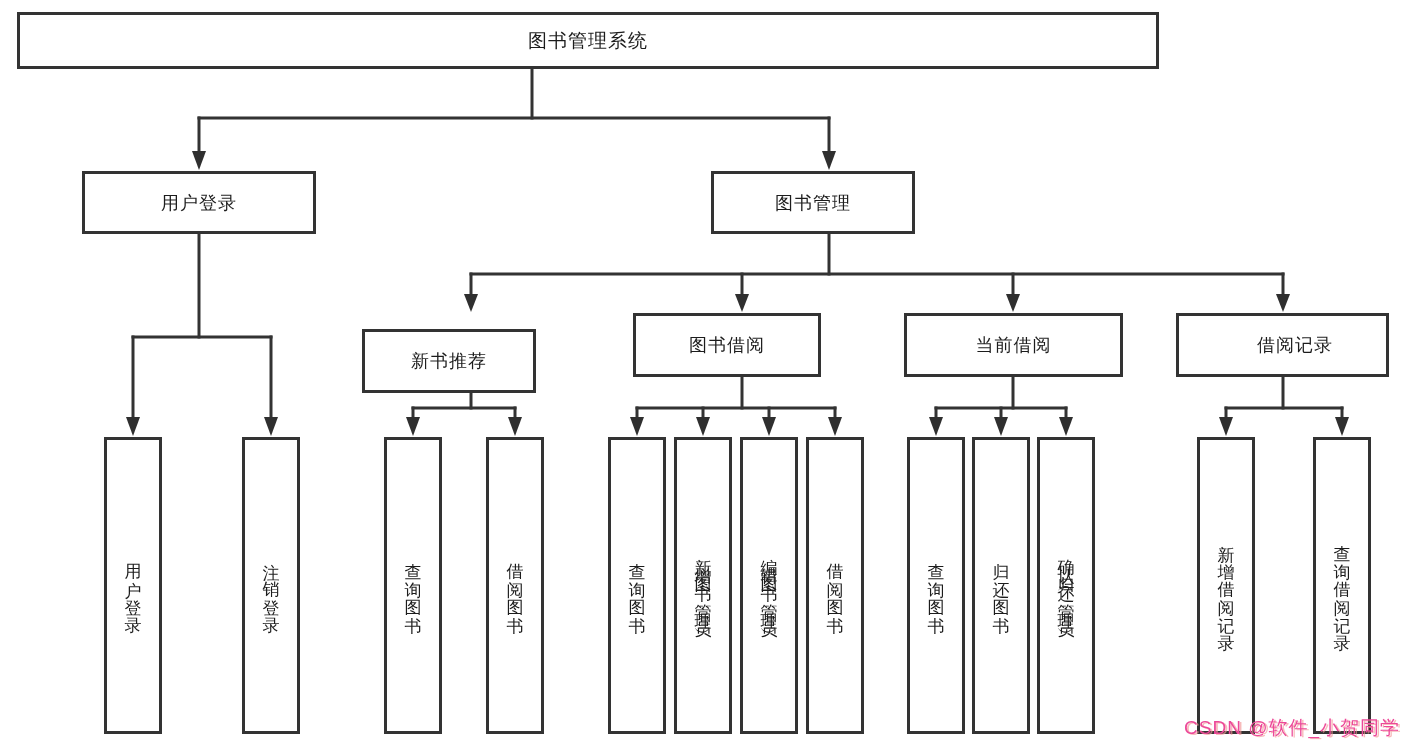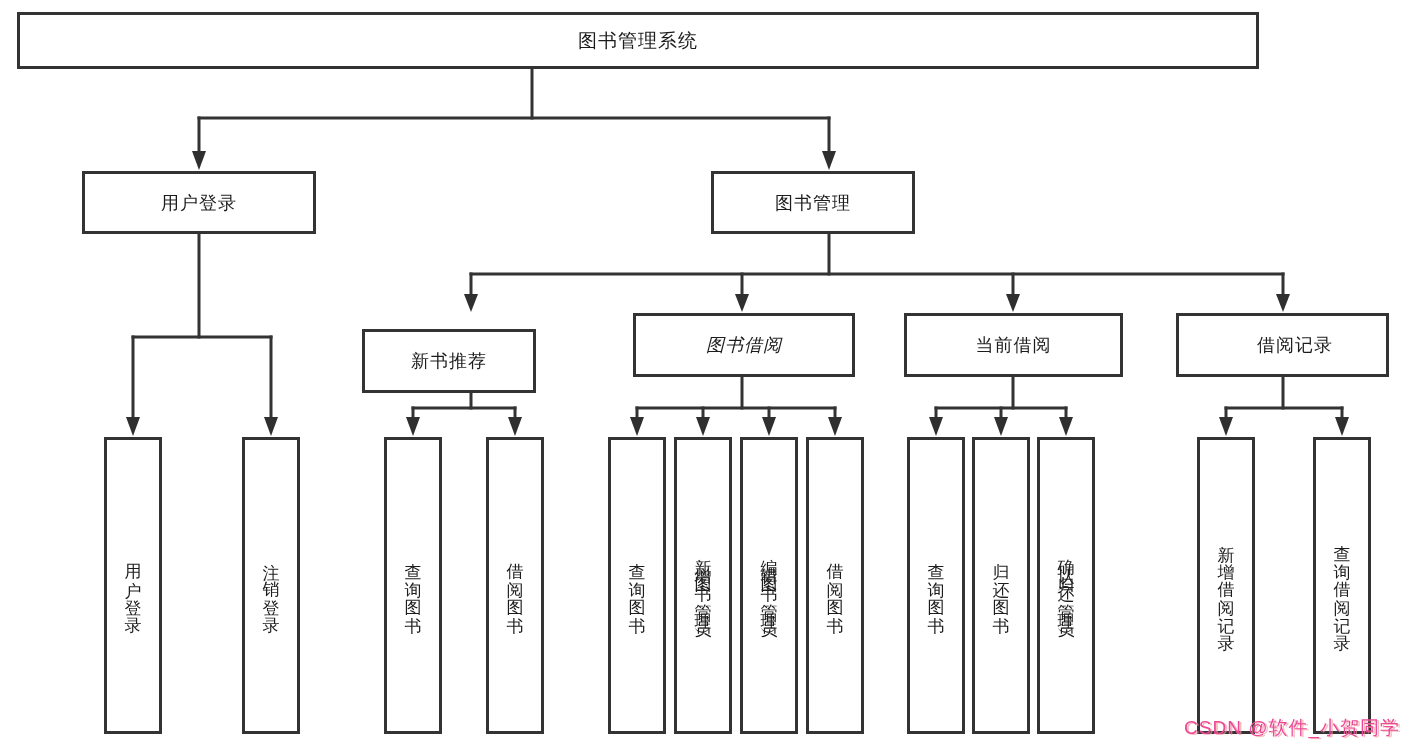--- a/index.html
+++ b/index.html
@@ -118,27 +118,27 @@
       <polygon points="1059,417 1073,417 1066,436"></polygon>
 
     <path d="M1283 377 L1283 408"></path>
     <path d="M1226 408 L1342 408"></path>
     <path d="M1226 408 L1226 419"></path>
       <polygon points="1219,417 1233,417 1226,436"></polygon>
     <path d="M1342 408 L1342 419"></path>
       <polygon points="1335,417 1349,417 1342,436"></polygon>
   </svg>
 
-  <div class="node h root" style="left:17px; top:12px; width:1242px; height:57px;text-align:right;">图书管理系统</div>
+  <div class="node h root" style="left:17px; top:12px; width:1142px; height:57px;text-align:right;">图书管理系统</div>
 
   <div class="node h" style="left:82px; top:171px; width:234px; height:63px;">用户登录</div>
   <div class="node h" style="left:711px; top:171px; width:204px; height:63px;">图书管理</div>
 
   <div class="node h" style="left:362px; top:329px; width:174px; height:64px;">新书推荐</div>
-  <div class="node h" style="left:633px; top:313px; width:222px; height:64px;font-style:italic;">图书借阅</div>
+  <div class="node h" style="left:633px; top:313px; width:188px; height:64px;">图书借阅</div>
   <div class="node h" style="left:904px; top:313px; width:219px; height:64px;">当前借阅</div>
   <div class="node h" style="left:1176px; top:313px; width:213px; height:64px;padding-left:25px;">借阅记录</div>
 
   <div class="node v" style="left:104px; top:437px; width:58px; height:297px;">
     <span>用户登录</span>
   </div>
   <div class="node v" style="left:242px; top:437px; width:58px; height:297px;">
     <span>注销登录</span>
   </div>
 

